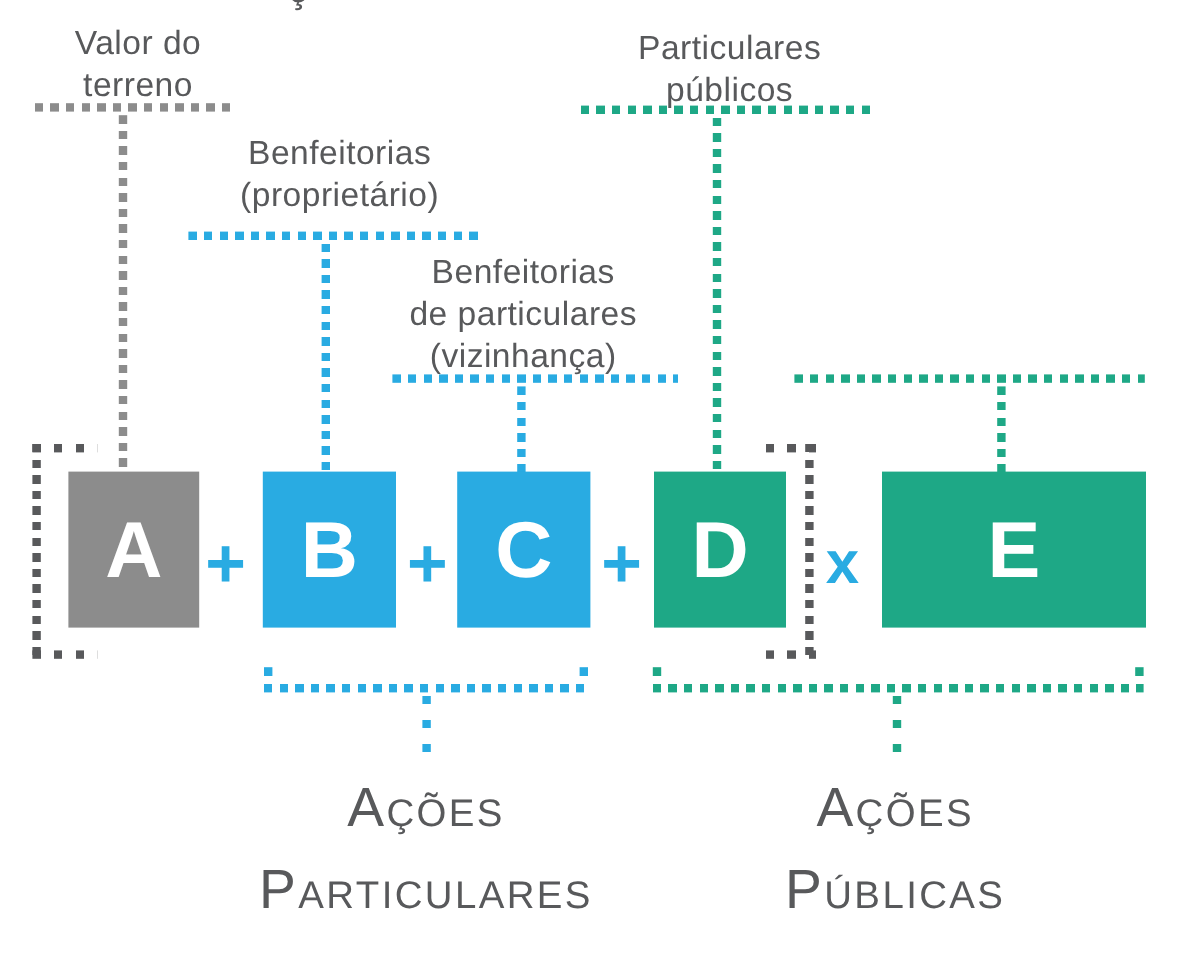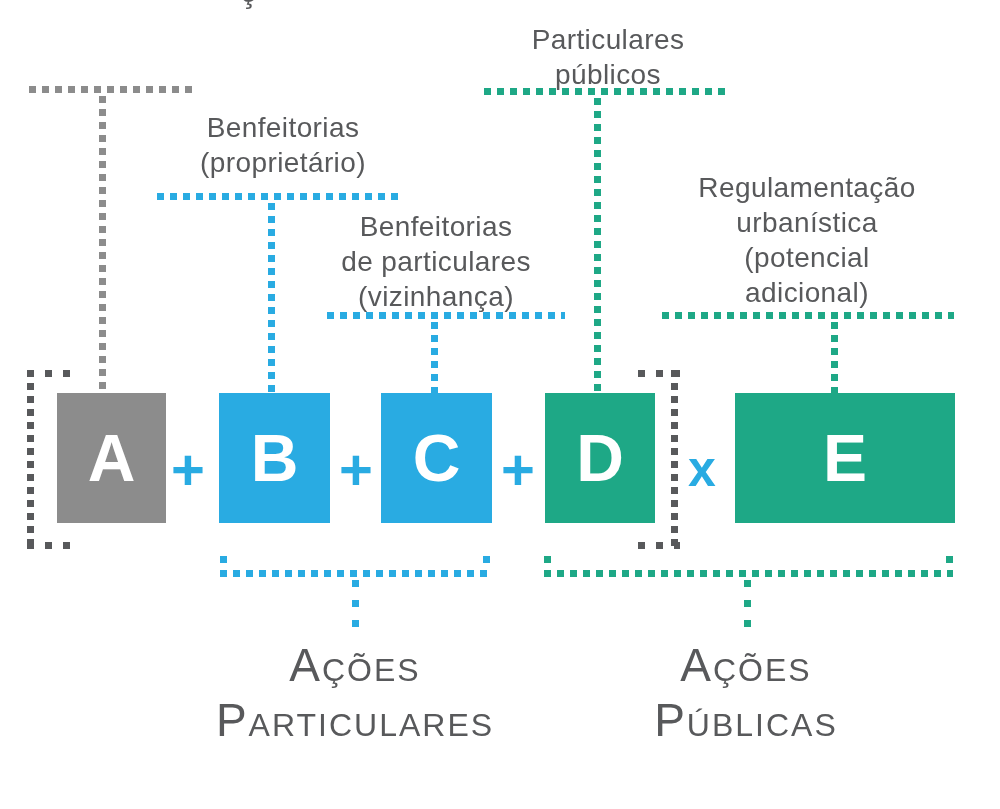--- a/index.html
+++ b/index.html
@@ -29,43 +29,41 @@
   .bg-blue{background:#29ABE2;}
   .bg-green{background:#1EA886;}
   
   .op{position:absolute;top:393px;height:130px;width:52px;display:flex;
     align-items:center;justify-content:center;color:#29ABE2;font-weight:700;
     padding-top:22px;box-sizing:border-box;}
   .op.plus{font-size:58px;}
   .op.times{font-size:50px;}
   
   .group-label{position:absolute;top:638px;width:400px;color:#58595B;font-size:46px;
-    line-height:55px;font-variant:small-caps;letter-spacing:2px;text-align:center;
+    line-height:69px;font-variant:small-caps;letter-spacing:2px;text-align:center;
     white-space:pre-line;font-weight:400;}
   
   .frag{position:absolute;left:240px;top:-27px;font-size:32px;color:#58595B;}
 </style>
 </head>
 <body>
 
 <div class="canvas">
 
   <span class="frag">ç</span>
 
+  <div class="f-label" style="left:15px;top:18px;width:200px;">Valor do
+terreno</div>
   <div class="f-label" style="left:158px;top:110px;width:250px;">Benfeitorias
 (proprietário)</div>
   <div class="f-label" style="left:306px;top:209px;width:260px;">Benfeitorias
 de particulares
 (vizinhança)</div>
   <div class="f-label" style="left:478px;top:22px;width:260px;">Particulares
 públicos</div>
-  <div class="f-label" style="left:657px;top:170px;width:300px;">Regulamentação
-urbanística
-(potencial
-adicional)</div>
 
   <div class="dot-h c-gray" style="left:29px;top:86px;width:168px;"></div>
   <div class="dot-v c-gray" style="left:99px;top:96px;height:300px;"></div>
 
   <div class="dot-h c-blue" style="left:157px;top:193px;width:242px;"></div>
   <div class="dot-v c-blue" style="left:268px;top:203px;height:192px;"></div>
 
   <div class="dot-h c-blue" style="left:327px;top:312px;width:238px;"></div>
   <div class="dot-v c-blue" style="left:431px;top:322px;height:73px;"></div>
 

